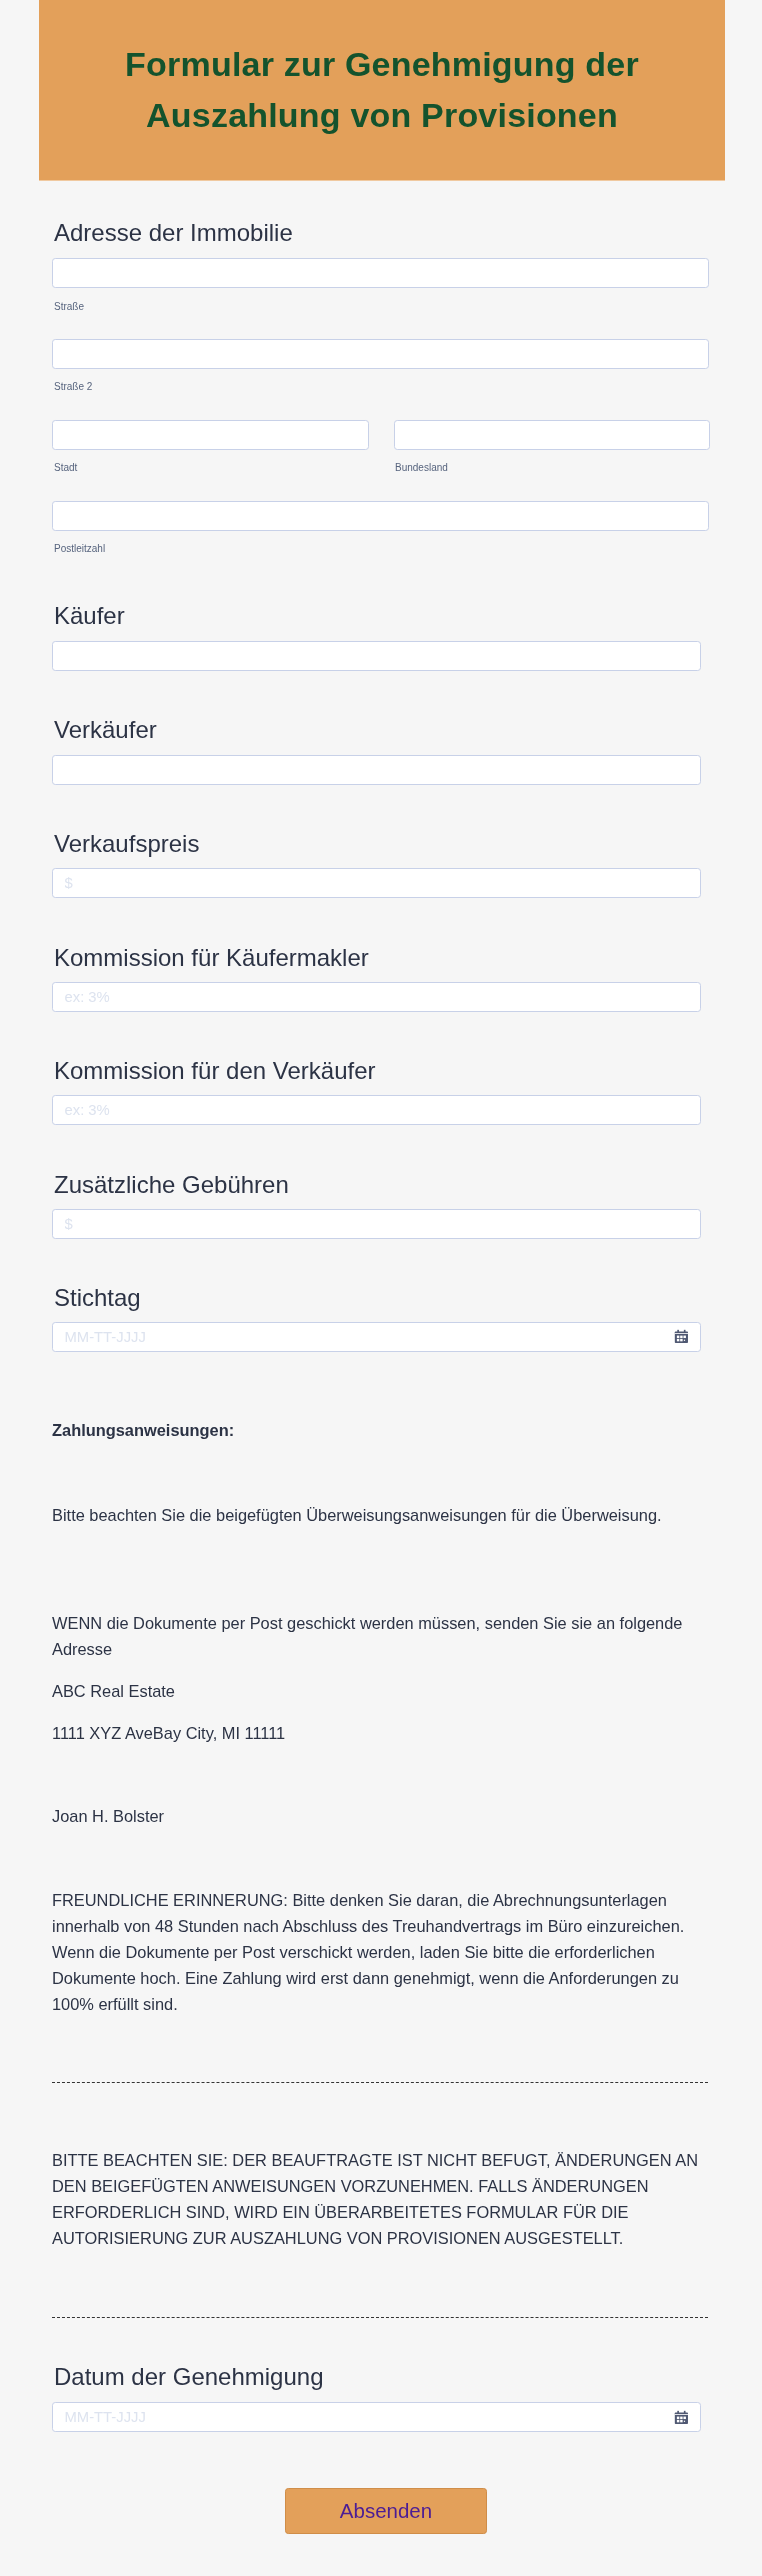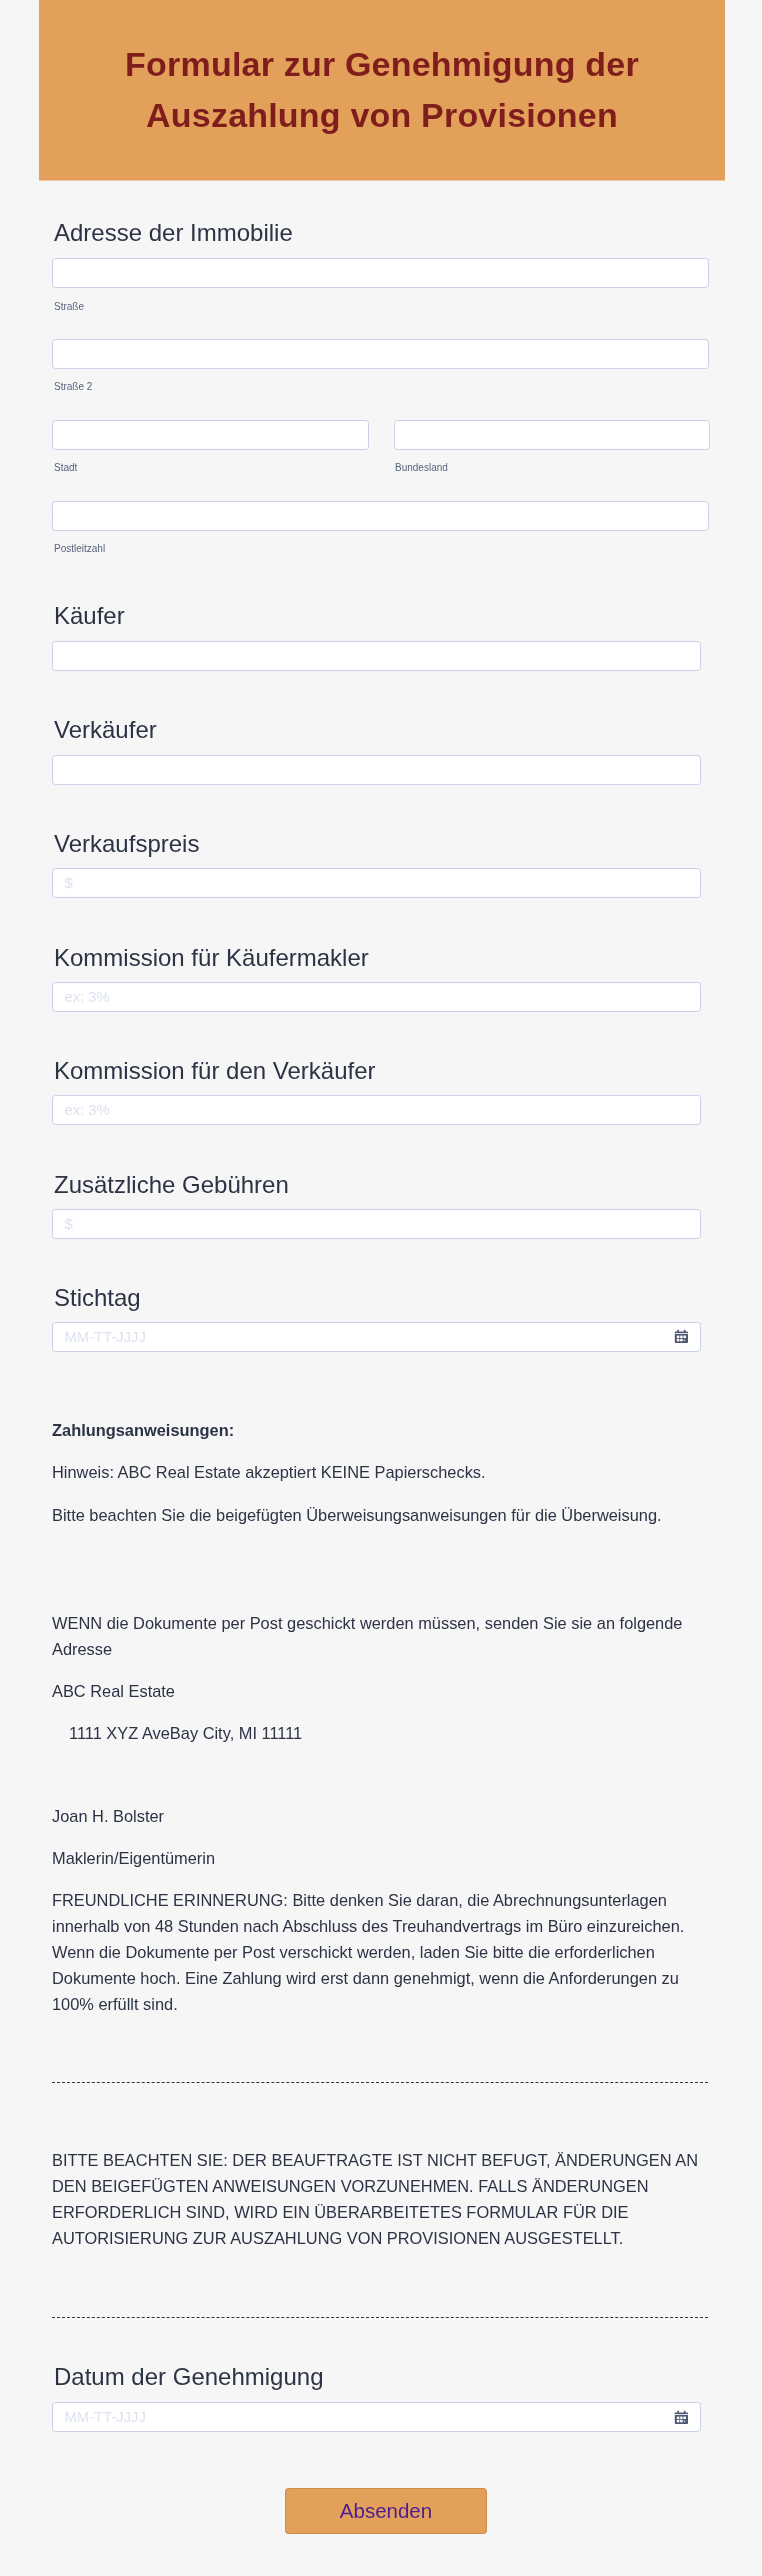--- a/index.html
+++ b/index.html
@@ -6,21 +6,21 @@
   html, body { width: 763px; background: #f6f6f6; }
   body { font-family: "Liberation Sans", "DejaVu Sans", sans-serif; color: #2c3345; }
   .page { position: relative; width: 763px; height: 2576px; background: #f6f6f6; }
 
   .header {
     position: absolute; left: 39px; top: 0; width: 686px; height: 181px;
     background: #e3a05a; border-bottom: 1.6px solid #f0c9a0;
     display: flex; align-items: center; justify-content: center; text-align: center;
   }
   .header h1 {
-    font-size: 34px; line-height: 51px; font-weight: bold; color: #7f1d1d;
+    font-size: 34px; line-height: 51px; font-weight: bold; color: #14532d;
     letter-spacing: 0.2px; width: 574px;
   }
 
   .abs { position: absolute; }
   .q-label { font-size: 24px; color: #2c3345; line-height: 23px; }
   .sub-label { font-size: 10px; color: #57647e; line-height: 16.4px; }
   .input {
     position: absolute; height: 30px; background: #fff;
     border: 0.8px solid #c8d1e8; border-radius: 3.3px;
     font-family: "Liberation Sans", sans-serif; font-size: 14.8px; color: #2c3345;
@@ -91,27 +91,25 @@
     <rect x="1" y="5" width="16" height="1" fill="#fff"></rect>
     <rect x="3.5" y="8" width="3" height="3" fill="#fff"></rect>
     <rect x="7.5" y="8" width="3" height="3" fill="#fff"></rect>
     <rect x="11.5" y="8" width="3" height="3" fill="#fff"></rect>
     <rect x="3.5" y="12" width="3" height="3" fill="#fff"></rect>
     <rect x="7.5" y="12" width="3" height="3" fill="#fff"></rect>
     <rect x="12" y="13" width="1.5" height="1.5" fill="#fff"></rect>
   </svg>
 
   <div class="text-block bold" style="top:1417px;">Zahlungsanweisungen:</div>
-  <div class="text-block" style="top:1459px;">Hinweis: ABC Real Estate akzeptiert KEINE Papierschecks.</div>
   <div class="text-block" style="top:1502px;">Bitte beachten Sie die beigefügten Überweisungsanweisungen für die Überweisung.</div>
   <div class="text-block" style="top:1610px;">WENN die Dokumente per Post geschickt werden müssen, senden Sie sie an folgende Adresse</div>
   <div class="text-block" style="top:1678px;">ABC Real Estate</div>
-  <div class="text-block" style="top:1720px;margin-left:17px;">1111 XYZ AveBay City, MI 11111</div>
+  <div class="text-block" style="top:1720px;">1111 XYZ AveBay City, MI 11111</div>
   <div class="text-block" style="top:1803px;">Joan H. Bolster</div>
-  <div class="text-block" style="top:1845px;">Maklerin/Eigentümerin</div>
   <div class="text-block" style="top:1887px;width:648px;">FREUNDLICHE ERINNERUNG: Bitte denken Sie daran, die Abrechnungsunterlagen innerhalb von 48 Stunden nach Abschluss des Treuhandvertrags im Büro einzureichen. Wenn die Dokumente per Post verschickt werden, laden Sie bitte die erforderlichen Dokumente hoch. Eine Zahlung wird erst dann genehmigt, wenn die Anforderungen zu 100% erfüllt sind.</div>
 
   <div class="dashed" style="top:2082px;"></div>
 
   <div class="text-block" style="top:2147px;width:648px;">BITTE BEACHTEN SIE: DER BEAUFTRAGTE IST NICHT BEFUGT, ÄNDERUNGEN AN DEN BEIGEFÜGTEN ANWEISUNGEN VORZUNEHMEN. FALLS ÄNDERUNGEN ERFORDERLICH SIND, WIRD EIN ÜBERARBEITETES FORMULAR FÜR DIE AUTORISIERUNG ZUR AUSZAHLUNG VON PROVISIONEN AUSGESTELLT.</div>
 
   <div class="dashed" style="top:2317px;"></div>
 
   <div class="abs q-label" style="left:54px;top:2365px;">Datum der Genehmigung</div>
   <input class="input" style="left: 52px; top: 2402px; width: 649px;" placeholder="MM-TT-JJJJ">

